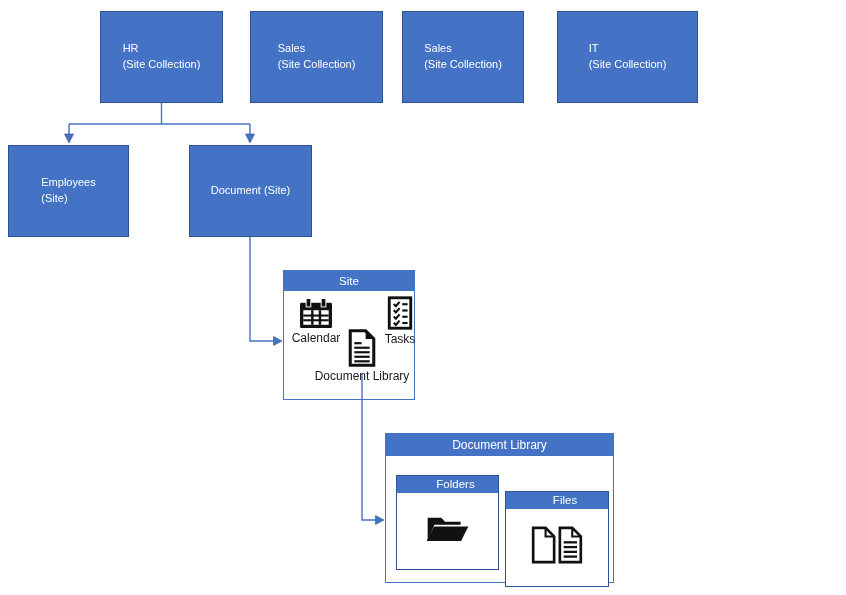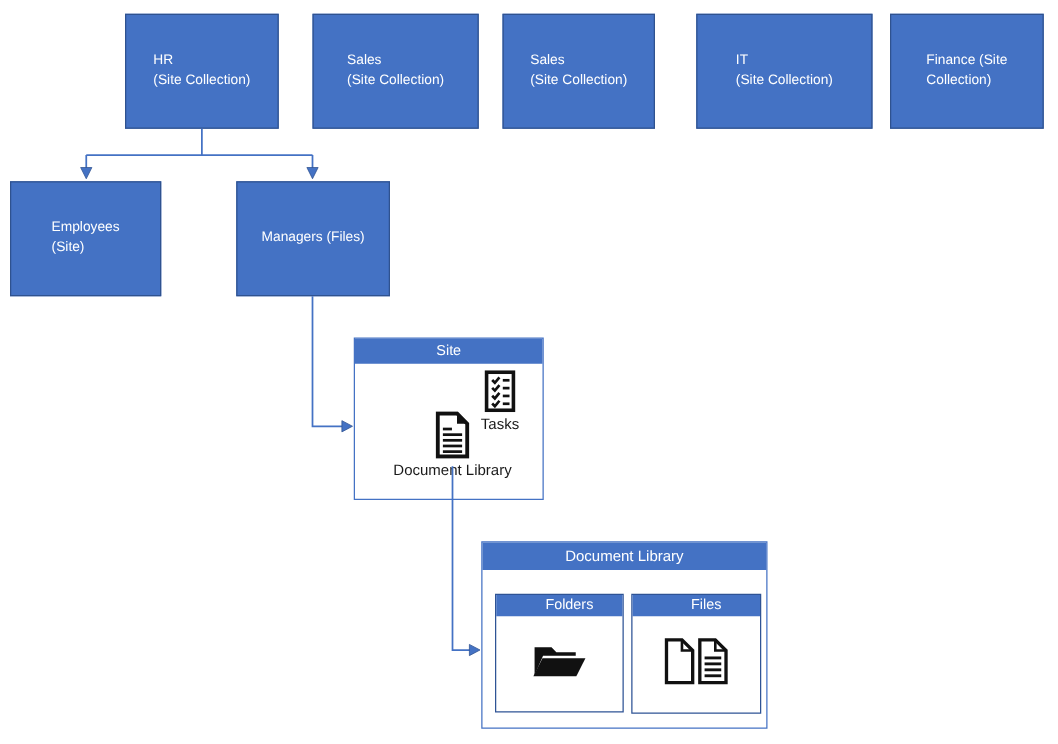--- a/index.html
+++ b/index.html
@@ -79,39 +79,50 @@
 (Site Collection)</span>
   </div>
   <div class="node" style="left:402px;top:11px;width:122px;height:92px">
     <span class="node-label">Sales
 (Site Collection)</span>
   </div>
   <div class="node" style="left:557px;top:11px;width:141px;height:92px">
     <span class="node-label">IT
 (Site Collection)</span>
   </div>
-  <div class="node" style="left:712px;top:11px;width:123px;height:92px">
-    <span class="node-label">Finance (Site
-Collection)</span>
-  </div>
 
   <div class="node" style="left:8px;top:145px;width:121px;height:92px">
     <span class="node-label">Employees
 (Site)</span>
   </div>
   <div class="node" style="left:189px;top:145px;width:123px;height:92px">
-    <span class="node-label">Managers (Files)</span>
-  </div>
-
-  <div class="panel" style="left:283px;top:270px;width:152px;height:130px">
+    <span class="node-label">Document (Site)</span>
+  </div>
+
+  <div class="panel" style="left:283px;top:270px;width:132px;height:130px">
     <div class="panel-header">
       <span>Site</span>
     </div>
     <div class="panel-body" style="height:107px">
 
+      <div class="icon-group" style="left:0px;top:7px;width:64px">
+        <span class="icon">
+          <svg width="34" height="31" viewBox="0 0 36 33">
+            <rect x="1" y="5" width="34" height="27" rx="1.5" fill="#111"></rect>
+            <rect x="7.5" y="0.5" width="5" height="9" fill="#111" stroke="#fff" stroke-width="1"></rect>
+            <rect x="23.5" y="0.5" width="5" height="9" fill="#111" stroke="#fff" stroke-width="1"></rect>
+            <rect x="4.5" y="13" width="27" height="15.5" fill="#fff"></rect>
+            <rect x="12.8" y="13" width="2.6" height="15.5" fill="#111"></rect>
+            <rect x="20.9" y="13" width="2.6" height="15.5" fill="#111"></rect>
+            <rect x="4.5" y="17.6" width="27" height="2.2" fill="#111"></rect>
+            <rect x="4.5" y="22.6" width="27" height="2.2" fill="#111"></rect>
+          </svg>
+        </span>
+        <span class="icon-label">Calendar</span>
+      </div>
 
       <div class="icon-group" style="left:84px;top:5px;width:64px">
         <span class="icon">
           <svg width="26" height="34" viewBox="0 0 28 38">
             <rect x="2" y="2" width="24" height="34" fill="#fff" stroke="#111" stroke-width="3.2"></rect>
             <g stroke="#111" stroke-width="2.4" fill="none">
               <path d="M7 9 l2.4 2.4 L13.5 6.5"></path>
               <path d="M7 16 l2.4 2.4 L13.5 13.5"></path>
               <path d="M7 23 l2.4 2.4 L13.5 20.5"></path>
               <path d="M7 30 l2.4 2.4 L13.5 27.5"></path>
@@ -160,21 +171,21 @@
         <div class="subpanel-body">
           <span class="icon">
             <svg width="46" height="31" viewBox="0 0 46 32">
               <path d="M2 28 L2 5 L16 5 L20 9 L36 9 L36 12 L9 12 Z" fill="#111"></path>
               <path d="M8.5 14 L44 14 L36.5 29 L1 29 Z" fill="#111"></path>
             </svg>
           </span>
         </div>
       </div>
 
-      <div class="subpanel" style="left:119px;top:19px;width:104px;height:96px">
+      <div class="subpanel" style="left:119px;top:35px;width:104px;height:96px">
         <div class="subpanel-header">
           <span>Files</span>
         </div>
         <div class="subpanel-body">
           <span class="icon">
             <svg width="54" height="40" viewBox="0 0 56 42">
               <path d="M3 3 H16 L25 12 V39 H3 Z" fill="#fff" stroke="#111" stroke-width="2.8"></path>
               <path d="M16 3 V12 H25" fill="none" stroke="#111" stroke-width="2.2"></path>
               <path d="M31 3 H44 L53 12 V39 H31 Z" fill="#fff" stroke="#111" stroke-width="2.8"></path>
               <path d="M44 3 V12 H53" fill="none" stroke="#111" stroke-width="2.2"></path>

